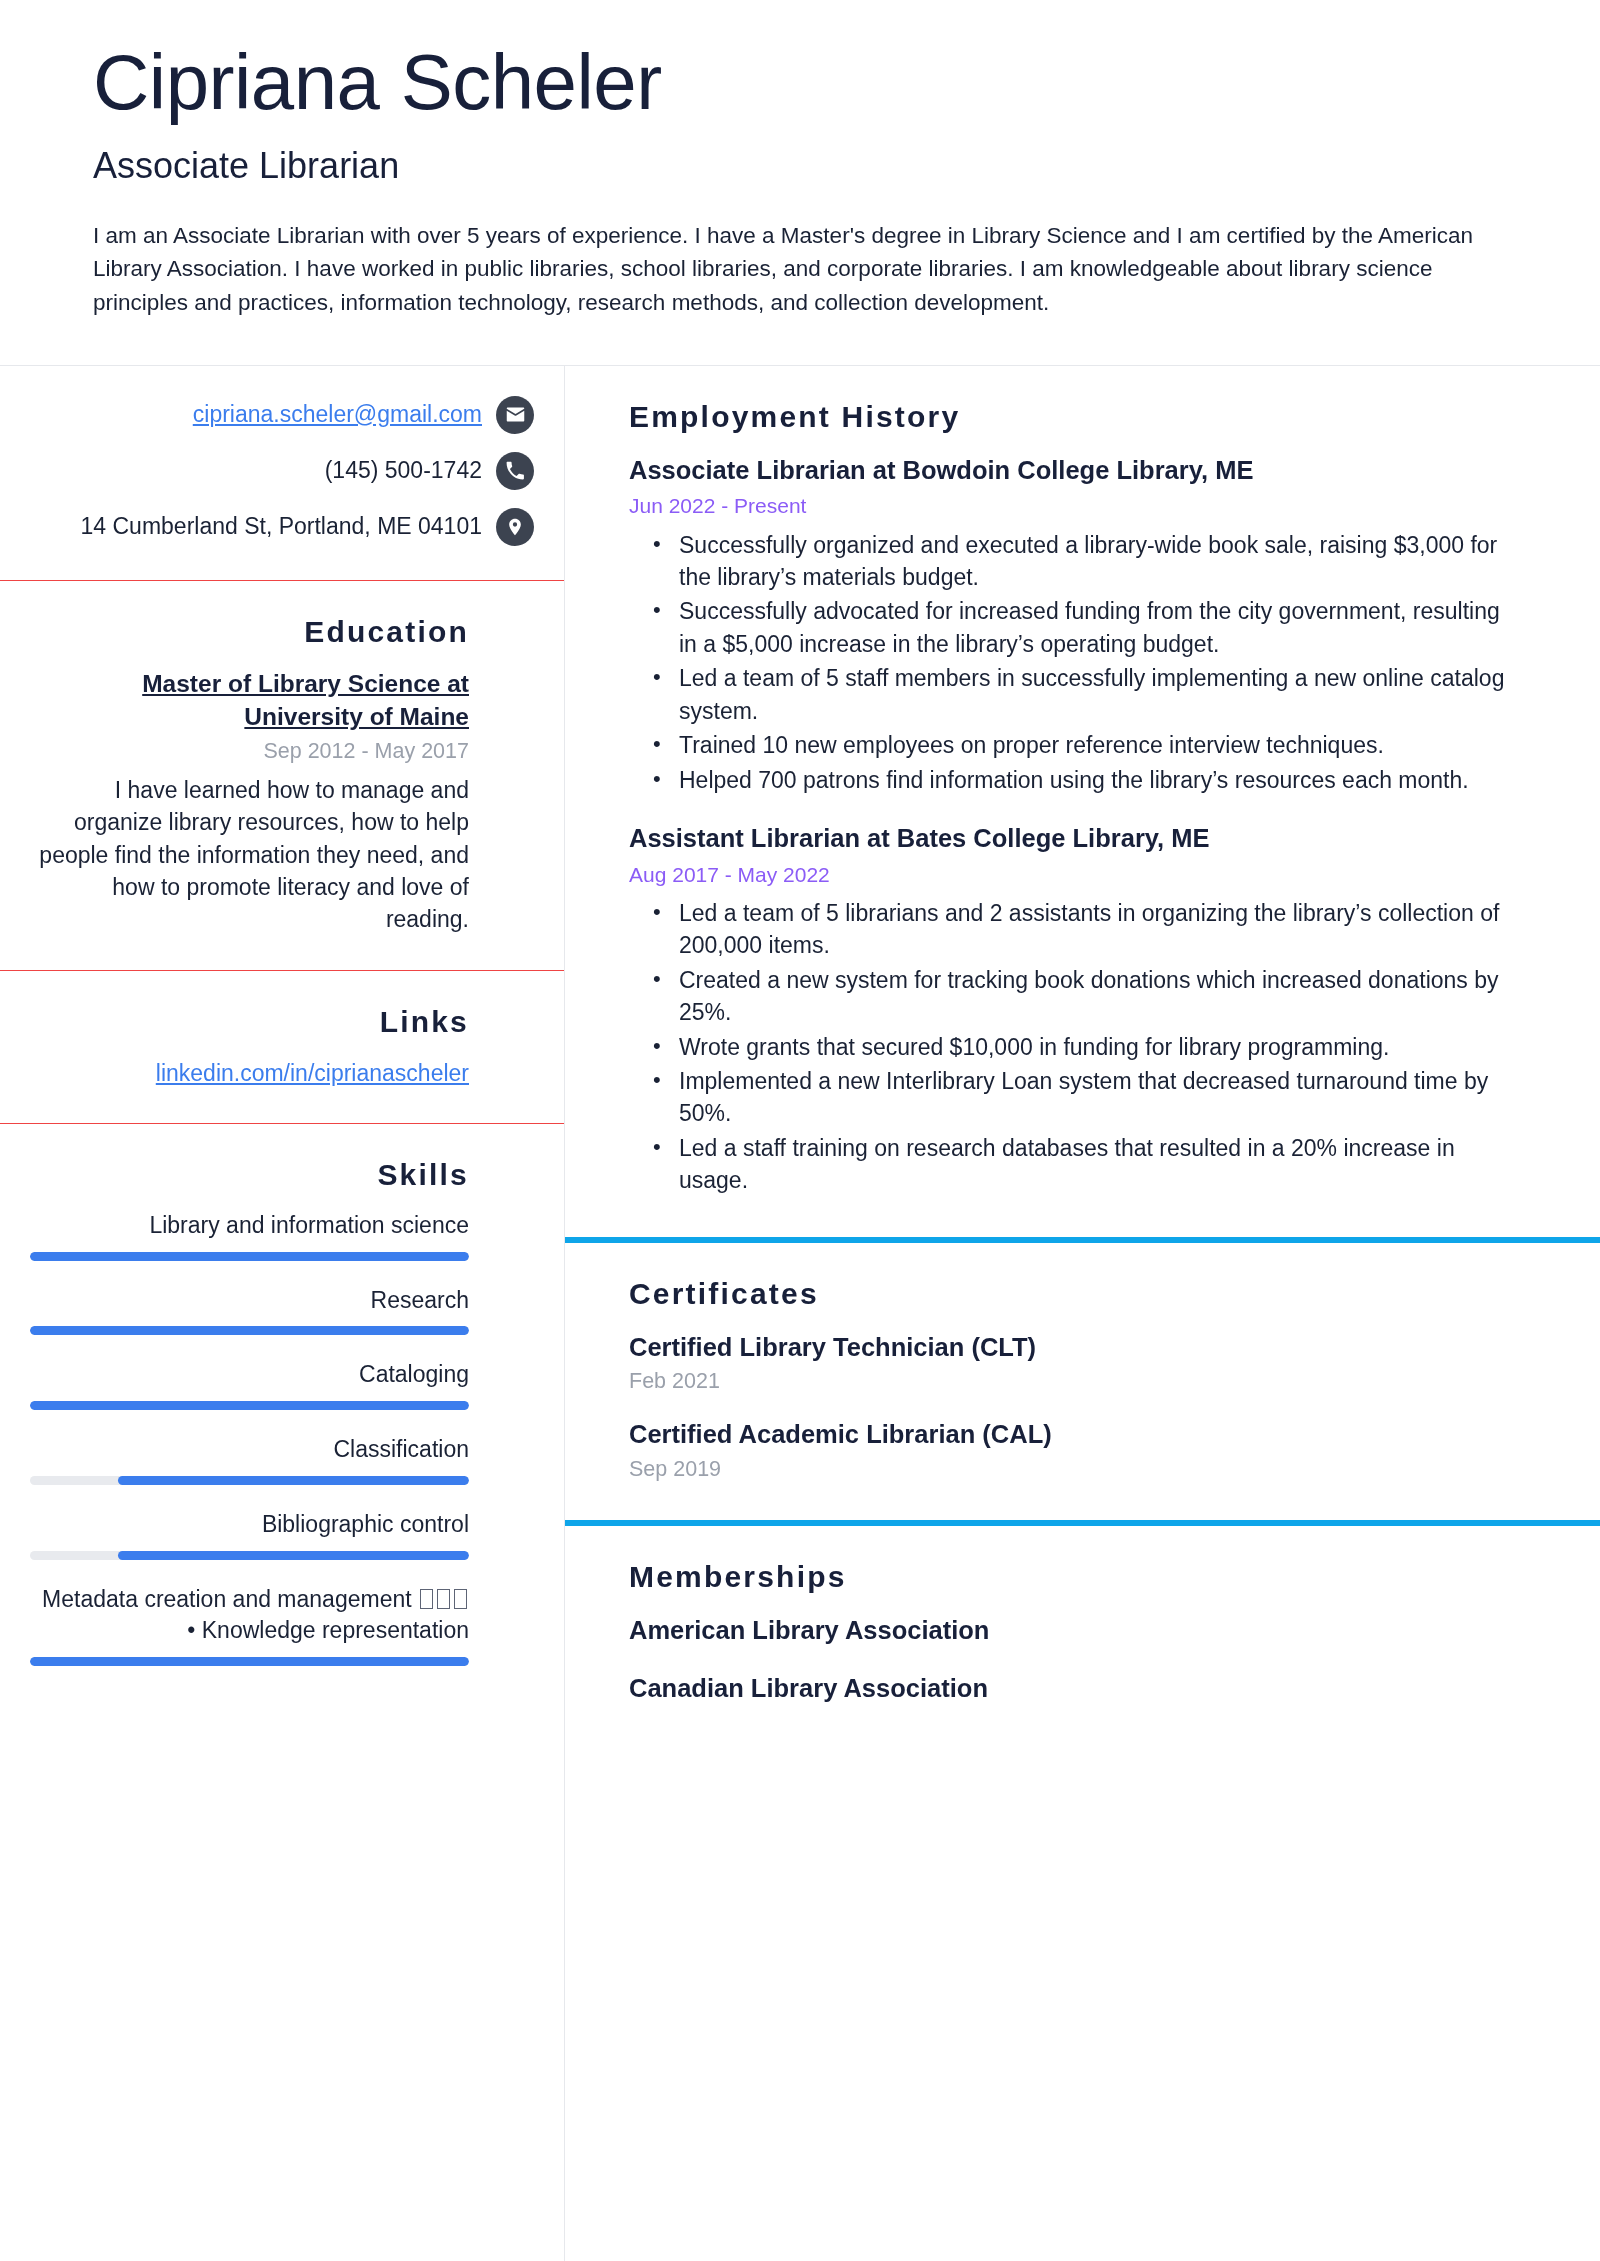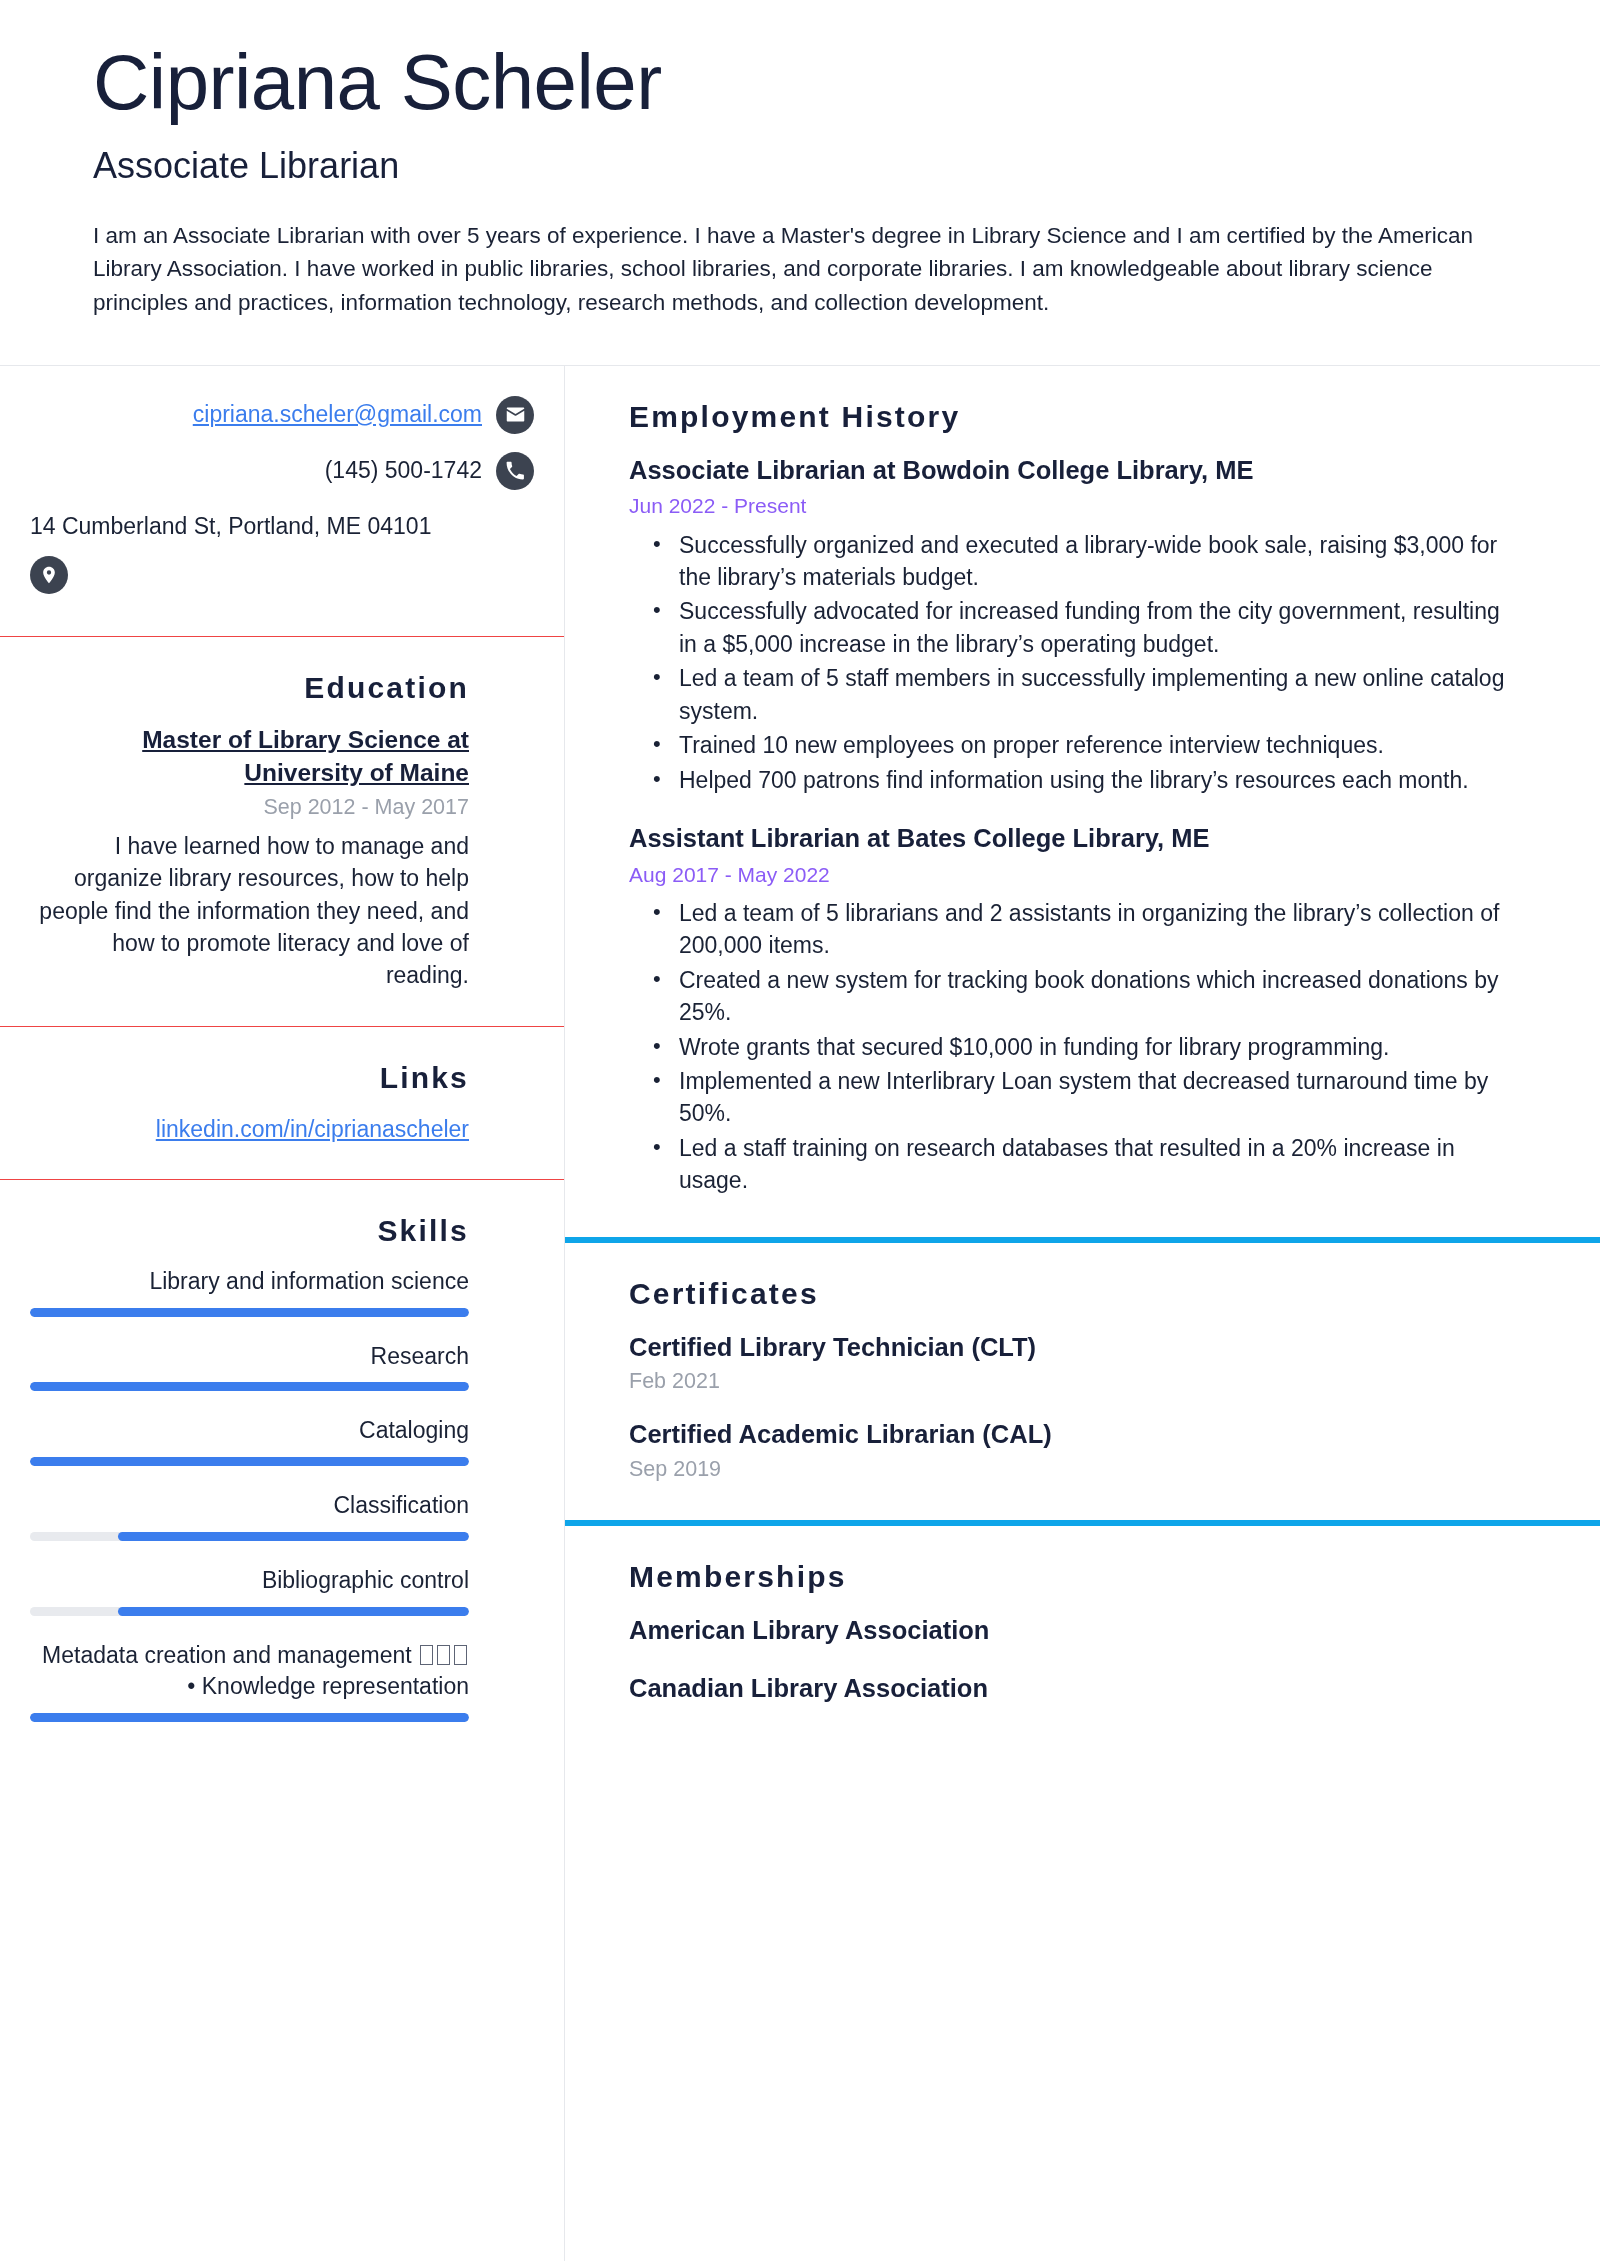--- a/index.html
+++ b/index.html
@@ -89,21 +89,21 @@
     padding: 30px 30px 30px 30px;
   }
 
   .contact-row {
     display: flex;
     align-items: flex-start;
     justify-content: flex-end;
     gap: 14px;
     margin-bottom: 18px;
   }
-  .contact-row:last-child { margin-bottom: 12px; flex-direction: column; }
+  .contact-row:last-child { margin-bottom: 4px; }
 
   .contact-text {
     font-size: 23px;
     line-height: 1.35;
     text-align: right;
     color: #1a2235;
     padding-top: 3px;
   }
   .contact-text.link {
     color: #3b7ded;

